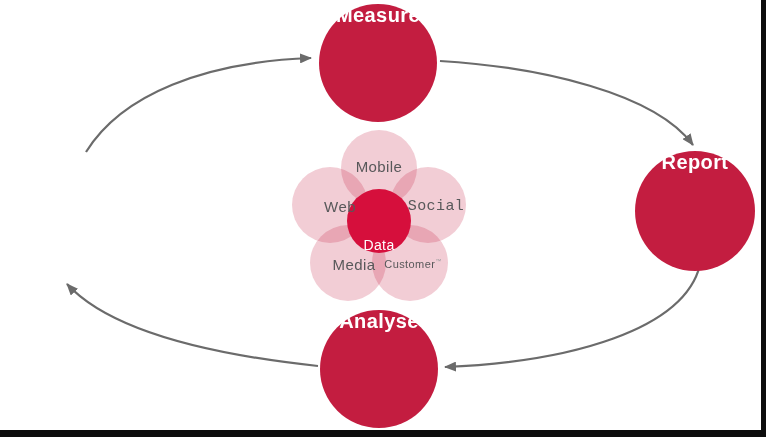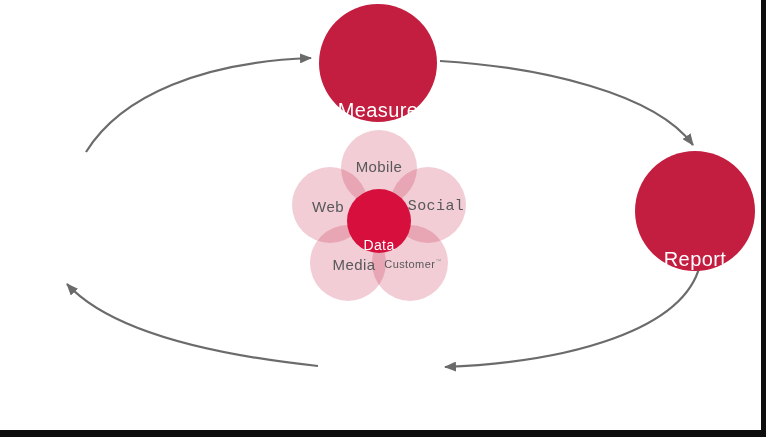--- a/index.html
+++ b/index.html
@@ -31,22 +31,22 @@
     position: absolute; transform: translate(-50%, -50%);
     color: var(--petal-text, #58585a); font-size: 15px; letter-spacing: .4px;
     white-space: nowrap; z-index: 3;
   }
   .plabel.small { font-size: 11px; }
   .plabel sup { font-size: 6px; color: #9a9a9c; vertical-align: super; }
 
   .node {
     position: absolute; border-radius: 50%;
     background: var(--node-fill, #c31d40);
-    display: flex; align-items: flex-end; justify-content: center;
-    color: var(--node-text, #fff); font-weight: normal; font-size: 20px;
+    display: flex; align-items: flex-start; justify-content: center;
+    color: var(--node-text, #fff); font-weight: bold; font-size: 20px;
     letter-spacing: .4px; z-index: 2;
   }
 
   .frame-right {
     position: absolute; right: 2px; top: 0; bottom: 1px; width: 5px;
     background: var(--frame, #0d0d0d); z-index: 5;
   }
   .frame-bottom {
     position: absolute; left: 0; right: 2px; bottom: 1px; height: 7px;
     background: var(--frame, #0d0d0d); z-index: 5;
@@ -76,24 +76,27 @@
   <div class="petal" style="left:292px; top:167px;"></div>
 
   <div class="core">
     <span>Data</span>
   </div>
 
   <div class="plabel" style="left:379px; top:166px;">Mobile</div>
   <div class="plabel" style="left:436px; top:206px;font-family:Liberation Mono, monospace;">Social</div>
   <div class="plabel small" style="left:413px; top:264px;"><span>Customer</span><sup>™</sup></div>
   <div class="plabel" style="left:354px; top:264px;">Media</div>
-  <div class="plabel" style="left:328px; top:206px;">Web</div>
+  <div class="plabel" style="left:340px; top:206px;">Web</div>
 
   <div class="node" style="left:319px; top:4px;   width:118px; height:118px;">
     <span>Measure</span>
   </div>
   <div class="node" style="left:635px; top:151px; width:120px; height:120px;">
     <span>Report</span>
   </div>
+  <div class="node" style="left:320px; top:310px; width:118px; height:118px;">
+    <span>Analyse</span>
+  </div>
 
   <div class="frame-right"></div>
   <div class="frame-bottom"></div>
 </div>
 
 </body></html>

